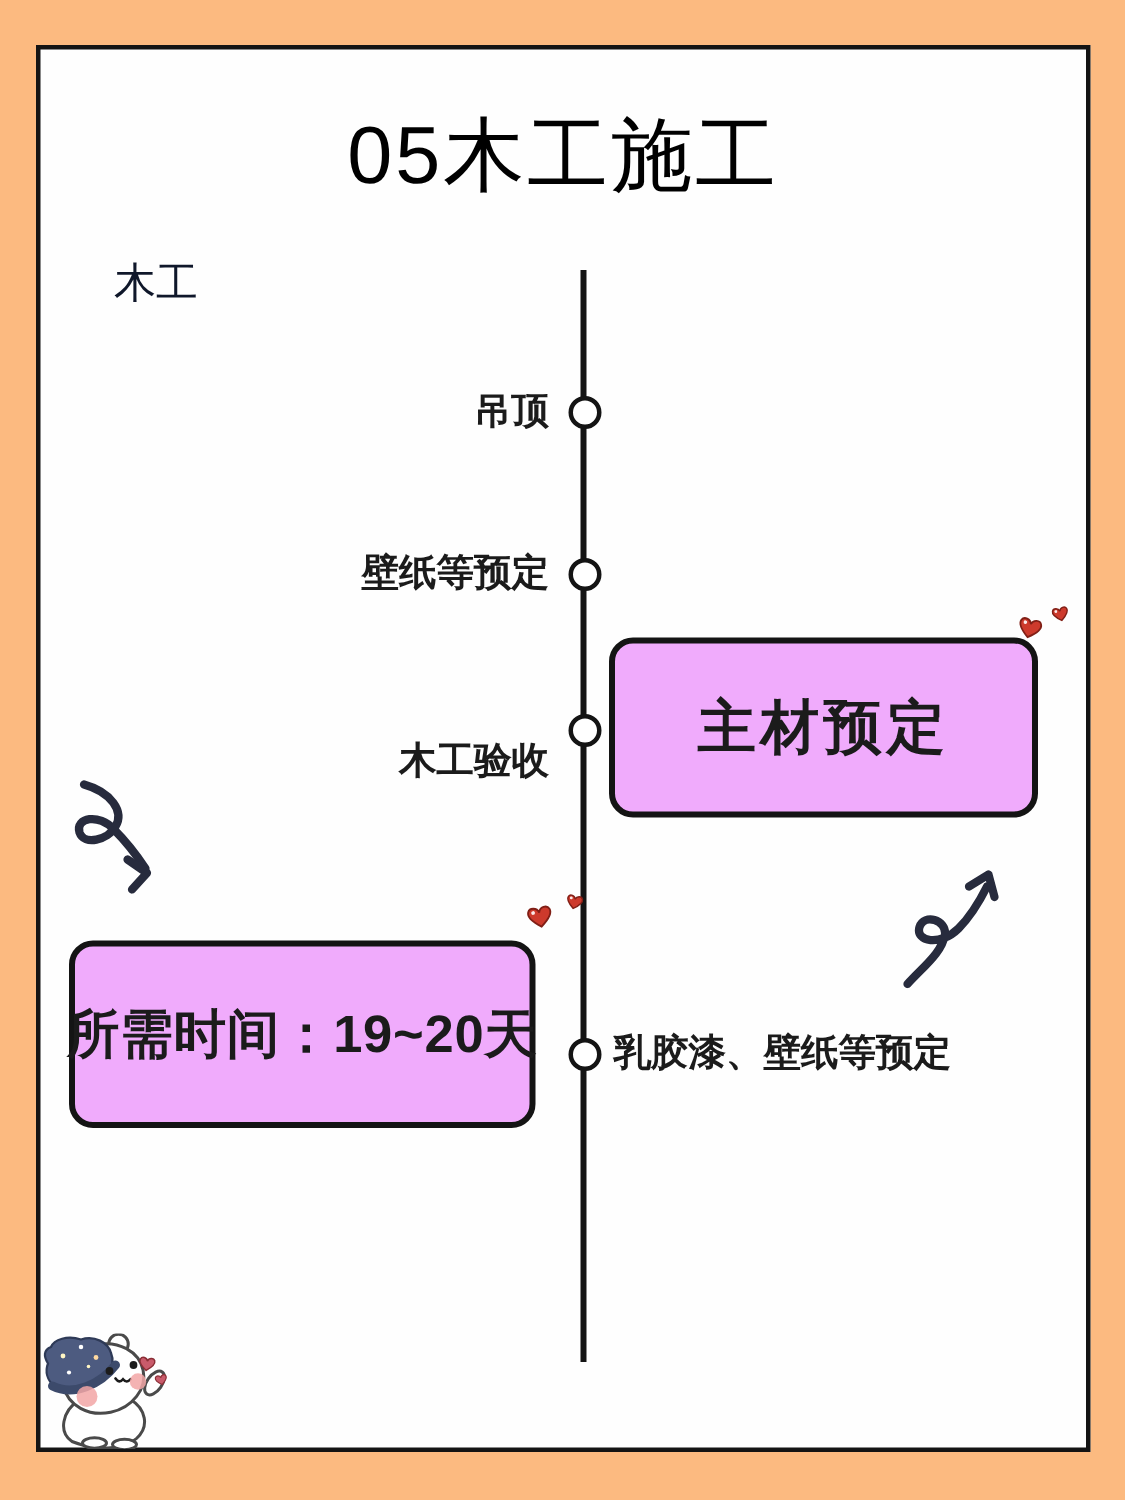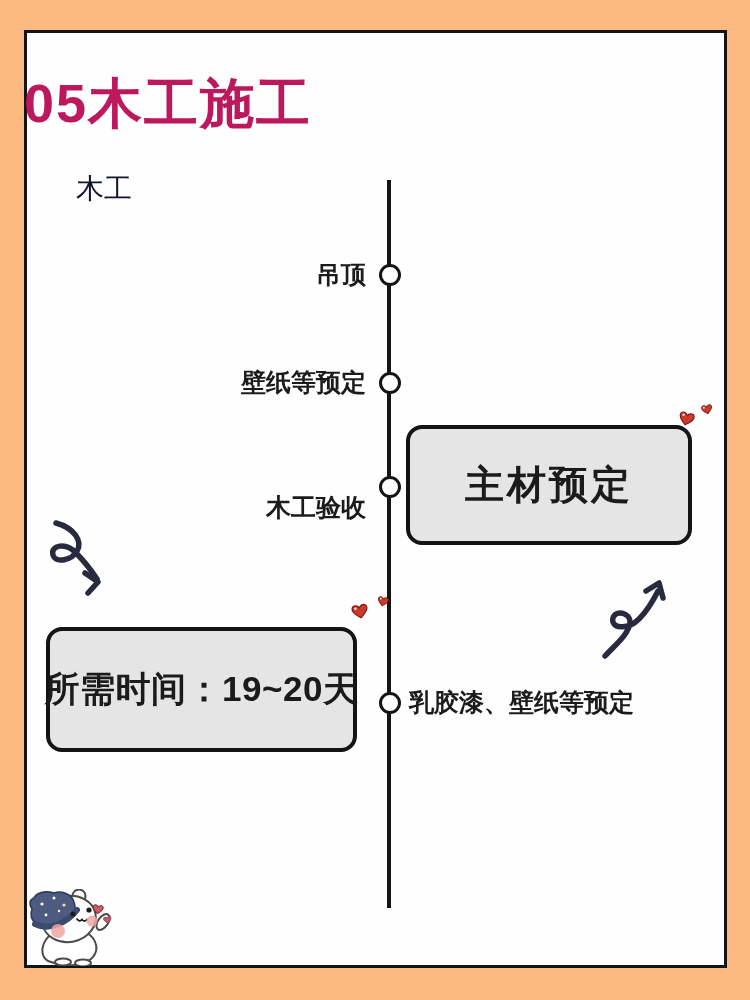--- a/index.html
+++ b/index.html
@@ -15,22 +15,23 @@
 
   .card {
     position:absolute; left:24px; top:30px;
     width:703px; height:938px;
     background:#fefefe;
     border:3px solid #141414;
   }
 
   .page-title {
     position:absolute; left:24px; top:68px; width:703px;
-    font-size:54px; font-weight:700; letter-spacing:2px;
-    color:#be185d;
+    text-align:center;
+    font-size:54px; font-weight:400; letter-spacing:2px;
+    color:#000000;
   }
 
   .category-label {
     position:absolute; left:76px; top:170px;
     font-size:28px; font-weight:400; color:#0f172a;
   }
 
   .vline {
     position:absolute; left:387px; top:180px;
     width:4px; height:728px; background:#141414;
@@ -46,21 +47,21 @@
 
   .t-label {
     position:absolute; font-size:25px; font-weight:800;
     color:#1b1b1b; line-height:32px; white-space:nowrap;font-family:Liberation Serif, serif;
   }
   .t-left { left:0; width:366px; text-align:right; }
   .tl1 { top:259px; } .tl2 { top:367px; } .tl3 { top:492px; }
   .t-right { left:409px; top:687px; }
 
   .callout {
-    position:absolute; background:#e5e5e5;
+    position:absolute; background:#f0abfc;
     border:4px solid #141414; border-radius:16px;
     display:flex; align-items:center; justify-content:center;
     white-space:nowrap; color:#1b1b1b;
   }
   .main-material-box {
     left:406px; top:425px; width:286px; height:120px;
     font-size:39px; font-weight:900; letter-spacing:3px;
   }
   .duration-box {
     left:46px; top:627px; width:311px; height:125px;

